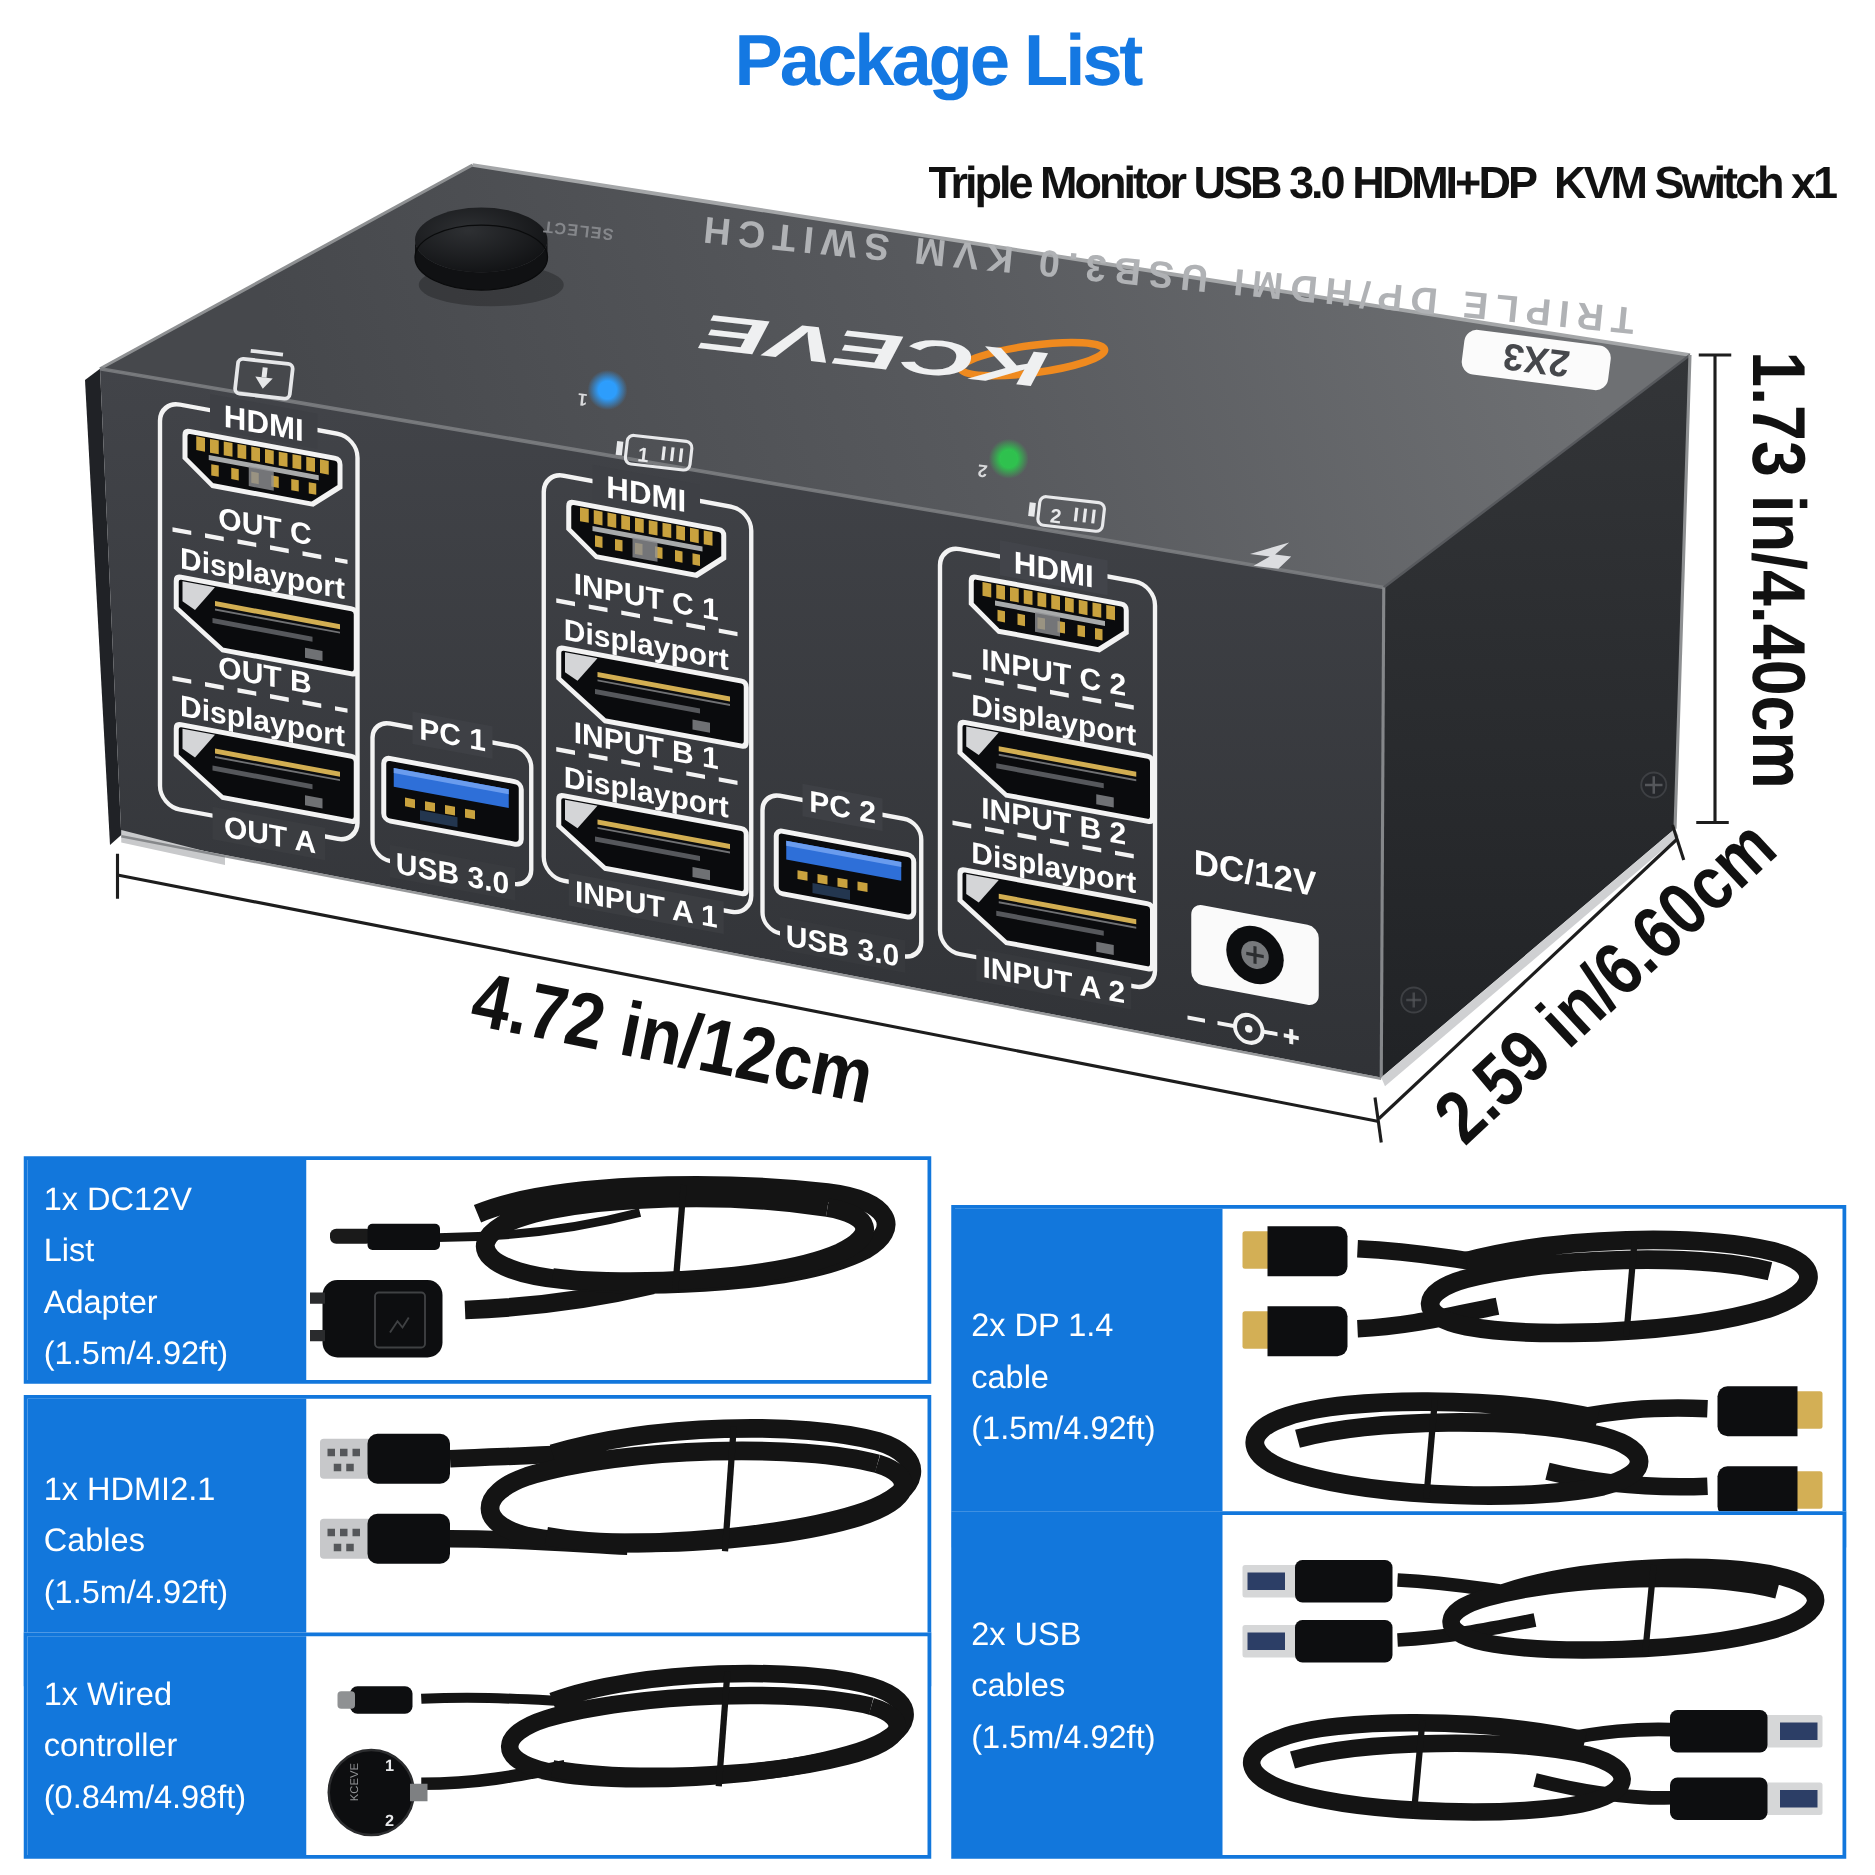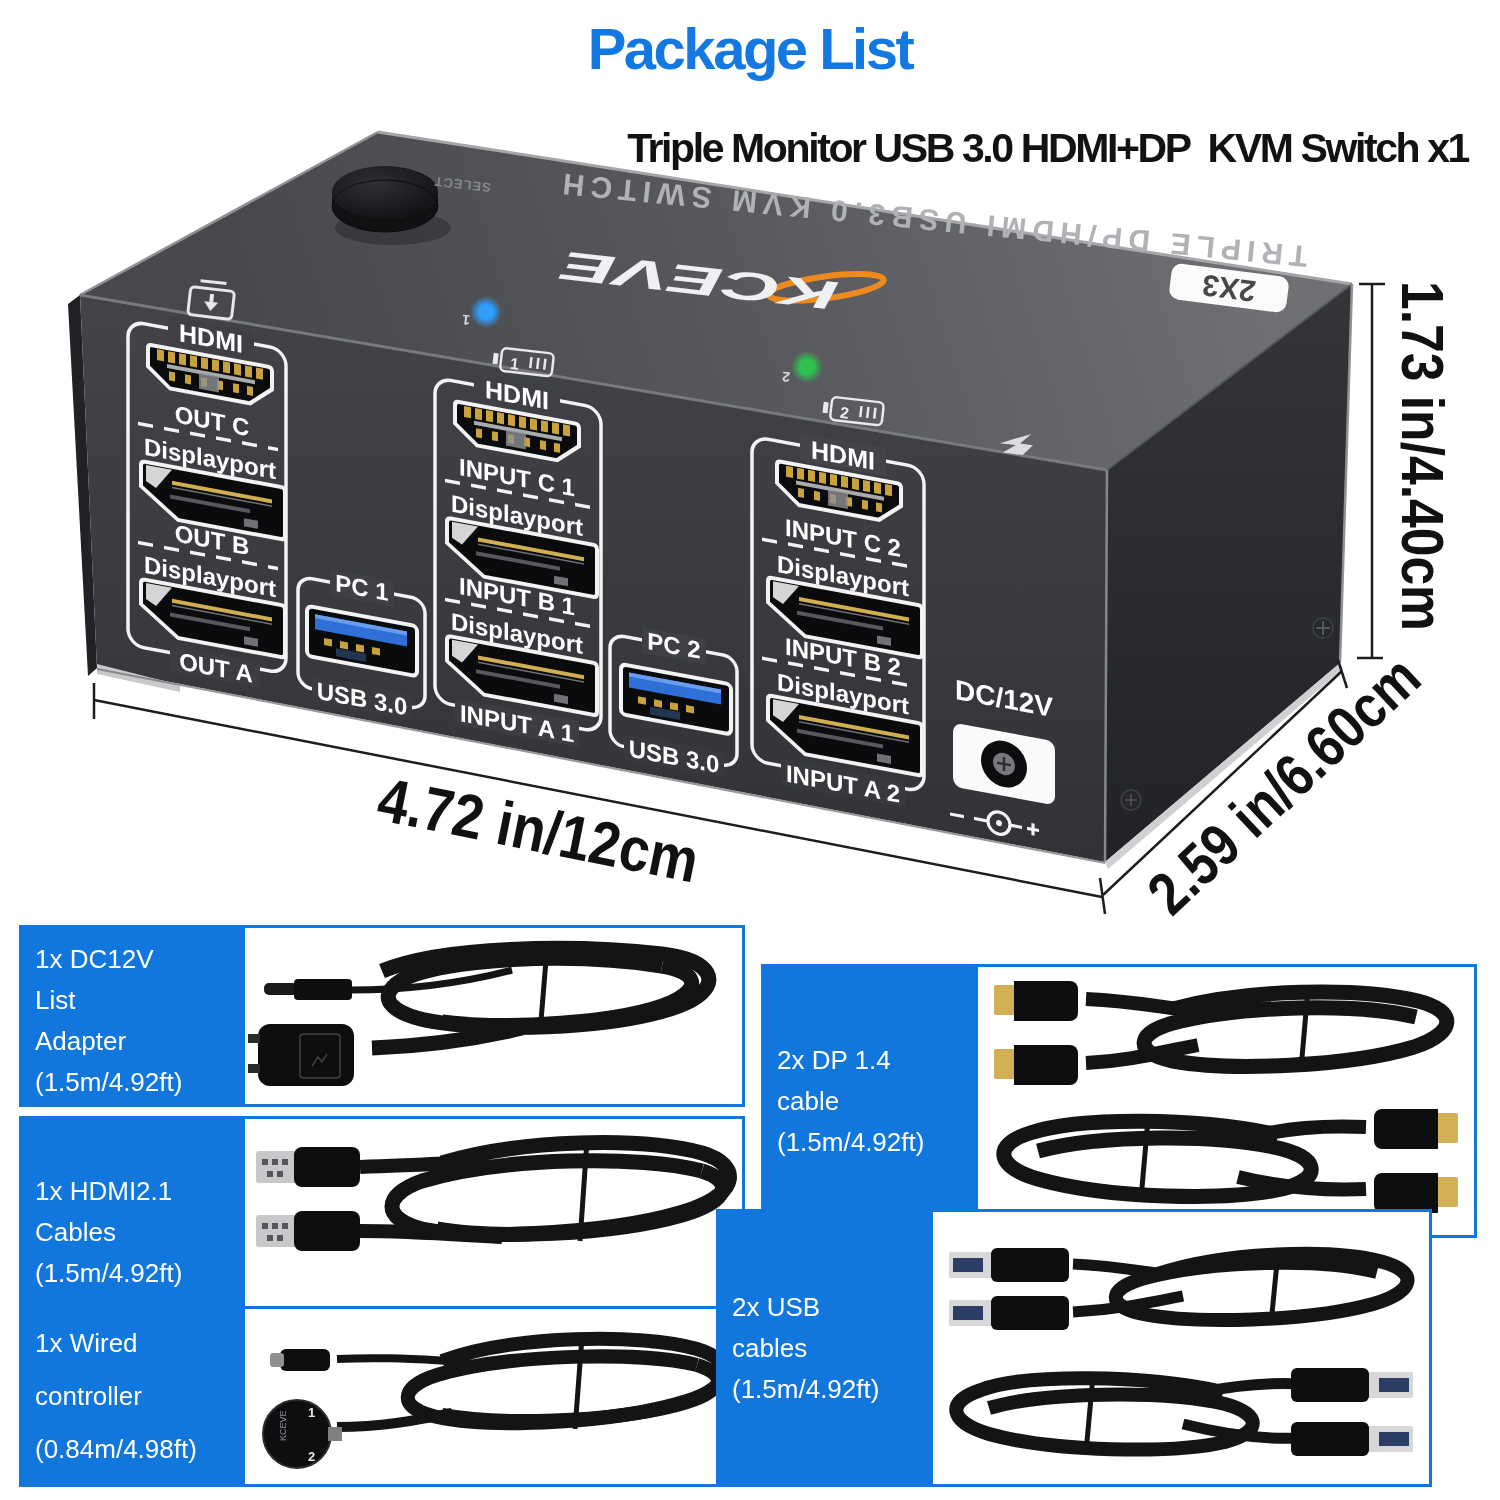--- a/index.html
+++ b/index.html
@@ -1,18 +1,18 @@
 <!DOCTYPE html>
 <html><head>
 <meta charset="utf-8">
 <style>
   html,body{margin:0;padding:0;background:#ffffff;}
   body{width:1500px;height:1500px;position:relative;font-family:"Liberation Sans",sans-serif;overflow:hidden;}
   .title{position:absolute;left:0;top:15px;width:1500px;text-align:center;font-size:58px;font-weight:bold;color:#1478e2;letter-spacing:-2.5px;}
-  .subtitle{position:absolute;left:0;top:125px;width:1468px;text-align:right;font-size:41px;font-weight:bold;color:#121212;letter-spacing:-2.4px;}
+  .subtitle{position:absolute;left:0;top:125px;width:1468px;text-align:right;font-size:36px;font-weight:bold;color:#121212;letter-spacing:-2.4px;}
   .panel{position:absolute;border:3px solid #1277dc;background:#ffffff;box-sizing:border-box;}
   .plabel{position:absolute;left:0;top:0;bottom:0;background:#1277dc;color:#fff;font-weight:normal;font-size:26px;line-height:41px;box-sizing:border-box;padding-left:13px;display:flex;flex-direction:column;justify-content:center;}
   .cables{position:absolute;top:0;right:0;}
 svg text{font-family:"Liberation Sans",sans-serif;}
 </style>
 </head>
 <body>
 <div class="title">Package List</div>
 <div class="subtitle">Triple Monitor USB 3.0 HDMI+DP&nbsp; KVM Switch x1</div>
 
@@ -430,21 +430,21 @@
           <rect x="30" y="104" width="6" height="6"></rect>
           <rect x="40" y="104" width="6" height="6"></rect>
           <rect x="25" y="116" width="6" height="6"></rect>
           <rect x="35" y="116" width="6" height="6"></rect>
         </g>
     </g>
   </svg>
 </div>
 
 <div class="panel" style="left:19px;top:1306px;width:726px;height:181px;">
-  <div class="plabel" style="width:223px;gap:12px;">
+  <div class="plabel" style="width:223px;">
     <div>1x Wired</div>
       <div>controller</div>
       <div>(0.84m/4.98ft)</div>
   </div>
   <svg class="cables" width="500" height="175" viewBox="0 0 500 175">
     <g fill="none" stroke="#141414">
       <path d="M95,50 C140,48 170,50 210,52" stroke-width="8"></path>
       <path d="M95,118 C140,118 170,112 210,104" stroke-width="10"></path>
       <path d="M200,52 C270,26 400,24 455,40 C495,52 490,78 445,92 C375,114 250,120 195,108 C155,99 157,78 195,66 C265,45 400,42 455,56" stroke-width="14"></path>
       <path d="M455,56 C488,66 482,84 435,96 C365,114 255,116 200,106" stroke-width="14"></path>
@@ -488,21 +488,21 @@
     </g>
     <g>
       <rect x="458" y="146" width="22" height="30" rx="2" fill="#d3af55"></rect>
       <path d="M460,142 h-56 a8,8 0 0 0 -8,8 v24 a8,8 0 0 0 8,8 h56 z" fill="#0d0e10"></path>
       <rect x="458" y="210" width="22" height="30" rx="2" fill="#d3af55"></rect>
       <path d="M460,206 h-56 a8,8 0 0 0 -8,8 v24 a8,8 0 0 0 8,8 h56 z" fill="#0d0e10"></path>
     </g>
   </svg>
 </div>
 
-<div class="panel" style="left:716px;top:1209px;width:716px;height:278px;">
+<div class="panel" style="left:761px;top:1209px;width:716px;height:278px;">
   <div class="plabel" style="width:214px;">
     <div>2x USB</div>
       <div>cables</div>
       <div>(1.5m/4.92ft)</div>
   </div>
   <svg class="cables" width="496" height="272" viewBox="0 0 496 272">
     <g fill="none" stroke="#141414">
       <path d="M140,52 C180,54 200,58 230,62" stroke-width="11"></path>
       <path d="M140,100 C180,98 210,92 250,84" stroke-width="11"></path>
       <path d="M225,62 C290,40 400,36 450,50 C486,60 482,80 440,92 C375,110 260,112 210,102 C172,94 175,76 212,66 C280,48 390,46 444,60" stroke-width="14"></path>

